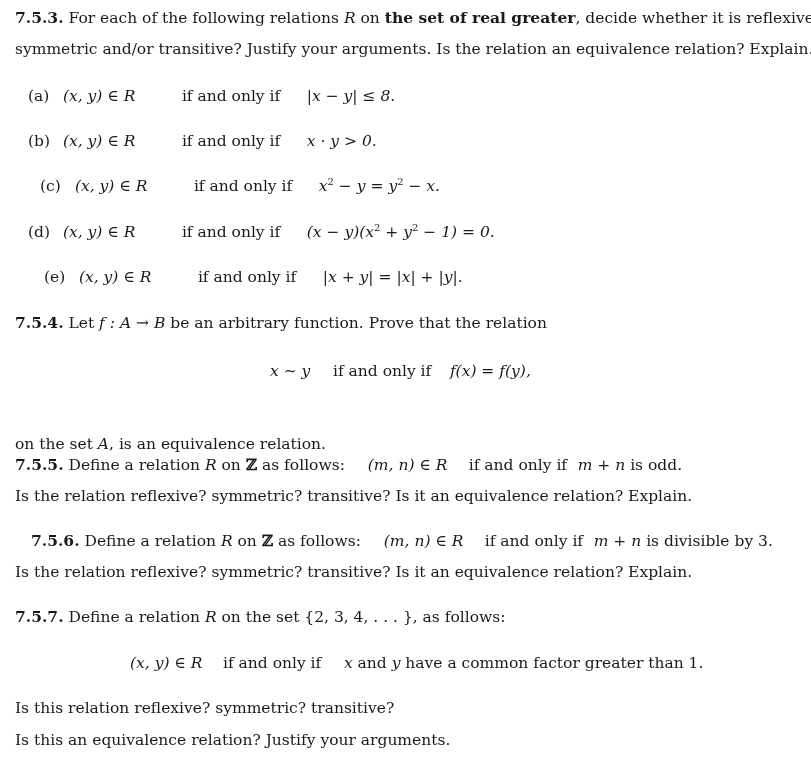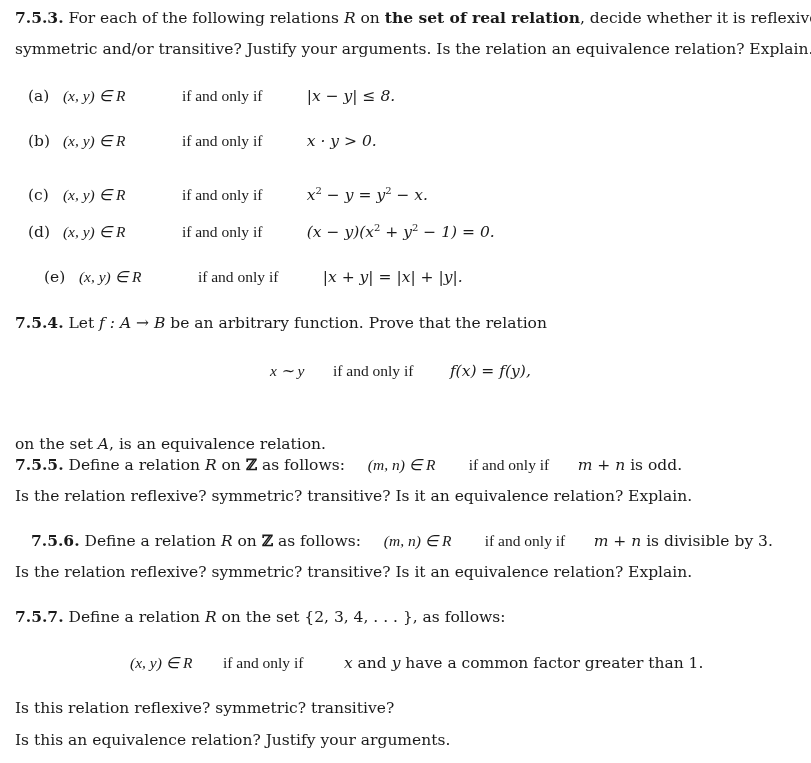--- a/index.html
+++ b/index.html
@@ -42,45 +42,44 @@
       line-height: 0;
       vertical-align: 6px;
       font-style: normal;
     }
     .item-label {
       display: inline-block;
       width: 30px;
     }
     .cond {
       display: inline-block;
-      font-family: Liberation Serif, serif;
     }
   </style>
 </head>
 <body>
 
 <div class="line" style="left:15px; top:8px;">
   <span class="num">7.5.3.</span>
-  <span>For each of the following relations </span><span class="math">R</span><span> on </span><span class="bold">the set of real relation</span><span>, decide whether it is reflexive,</span>
+  <span>For each of the following relations </span><span class="math">R</span><span> on </span><span class="bold">the set of real greater</span><span>, decide whether it is reflexive,</span>
 </div>
 <div class="line" style="left:15px; top:39px;">symmetric and/or transitive? Justify your arguments. Is the relation an equivalence relation? Explain.</div>
 
 <div class="line" style="left:28px; top:86px;">
   <span class="item-label">(a)</span>
   <span class="math cond" style="width:114px;">(x, y) ∈ R</span>
   <span class="cond" style="width:120px;">if and only if</span>
   <span class="math">|x − y| ≤ 8.</span>
 </div>
 <div class="line" style="left:28px; top:131px;">
   <span class="item-label">(b)</span>
   <span class="math cond" style="width:114px;">(x, y) ∈ R</span>
   <span class="cond" style="width:120px;">if and only if</span>
   <span class="math">x · y &gt; 0.</span>
 </div>
-<div class="line" style="left:28px; top:176px;margin-top:9px;">
+<div class="line" style="left:40px; top:176px;">
   <span class="item-label">(c)</span>
   <span class="math cond" style="width:114px;">(x, y) ∈ R</span>
   <span class="cond" style="width:120px;">if and only if</span>
   <span class="math"><span>x</span><sup>2</sup><span> − y = y</span><sup>2</sup><span> − x.</span></span>
 </div>
 <div class="line" style="left:28px; top:222px;">
   <span class="item-label">(d)</span>
   <span class="math cond" style="width:114px;">(x, y) ∈ R</span>
   <span class="cond" style="width:120px;">if and only if</span>
   <span class="math"><span>(x − y)(x</span><sup>2</sup><span> + y</span><sup>2</sup><span> − 1) = 0.</span></span>

